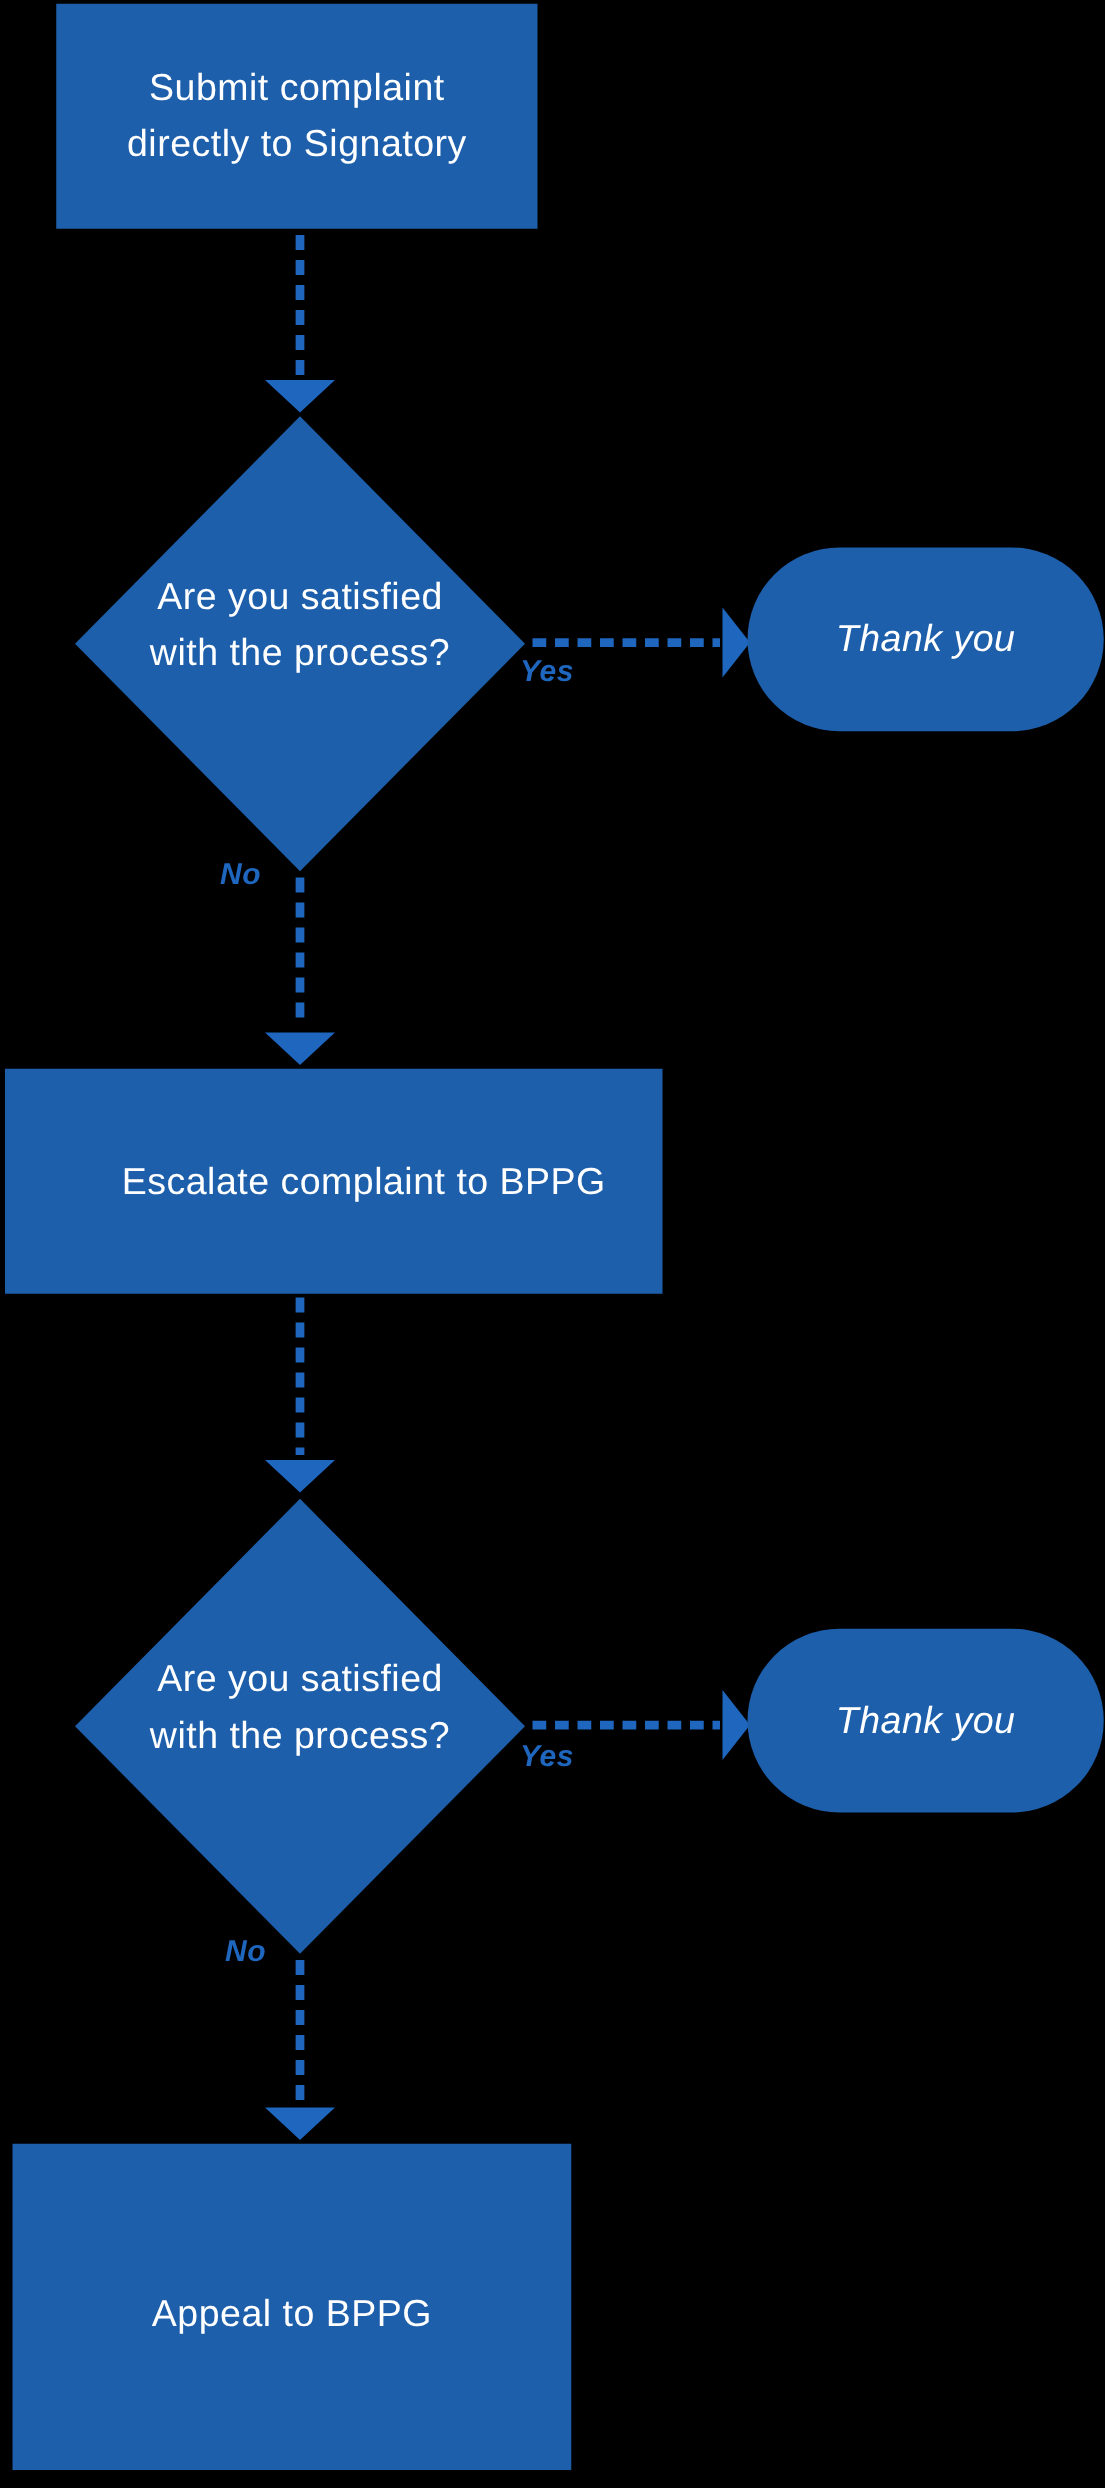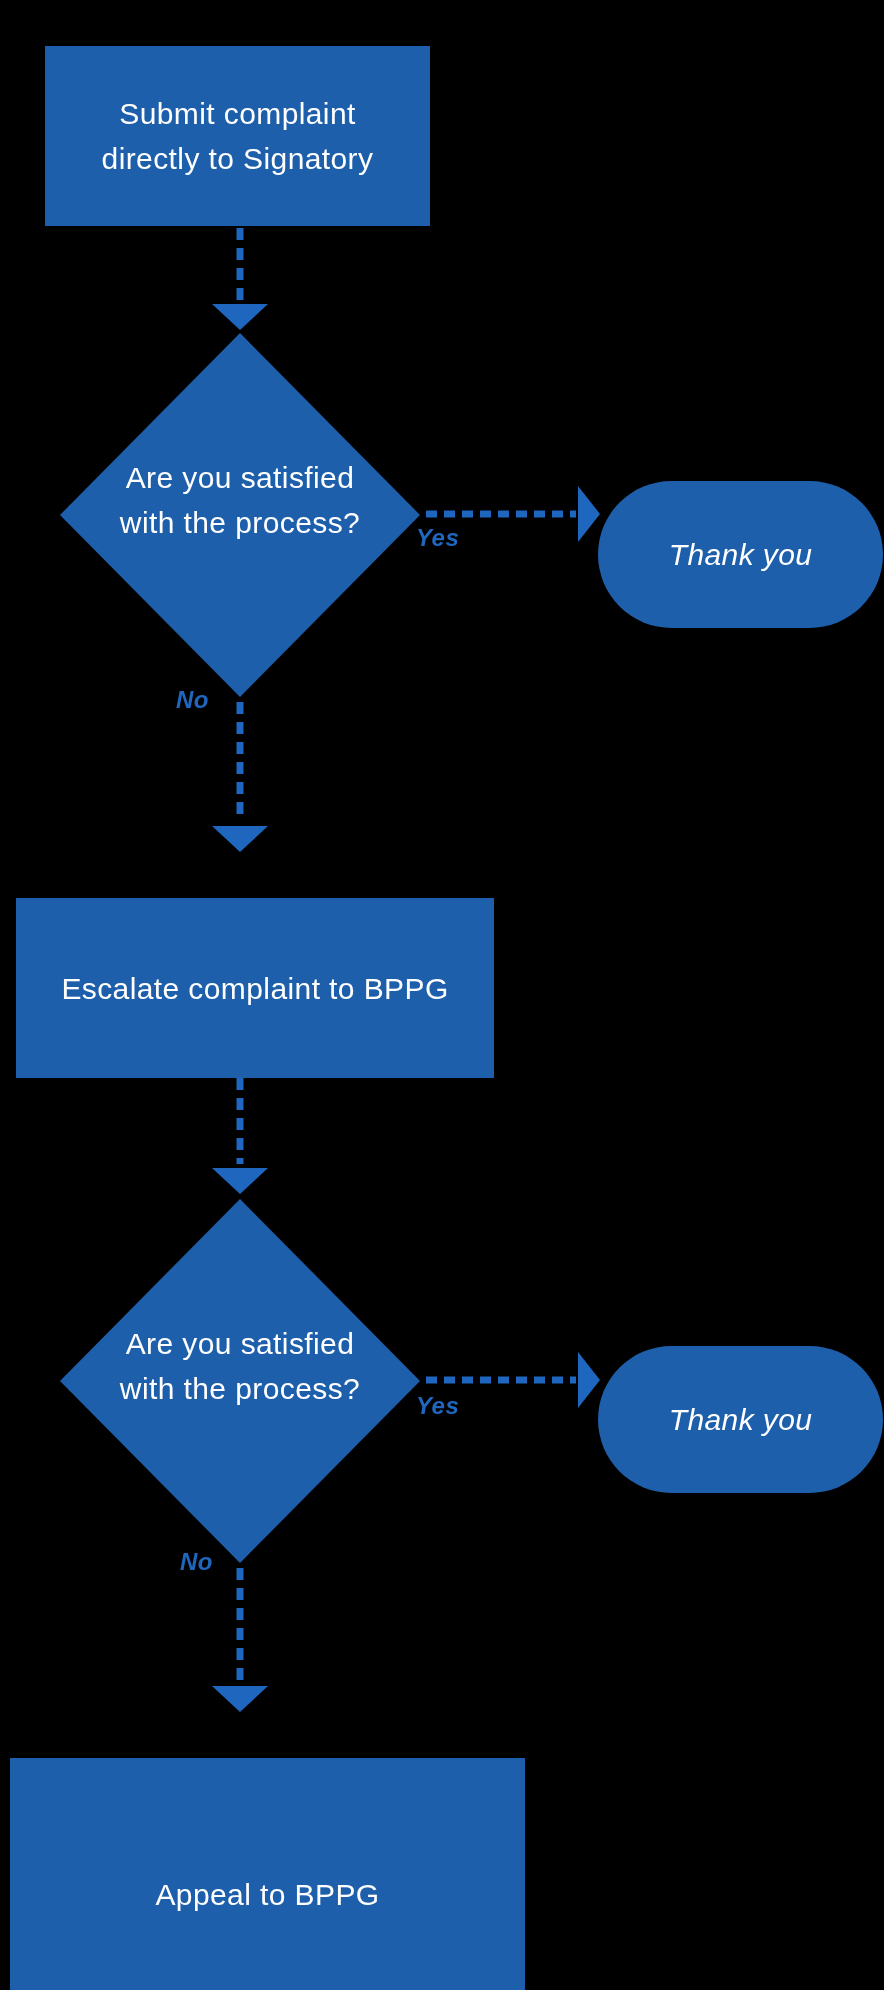--- a/index.html
+++ b/index.html
@@ -16,28 +16,28 @@
     font-family:"Liberation Sans", sans-serif;
     overflow:hidden;
   }
   .connector-svg{position:absolute;left:0;top:0;z-index:1;}
   .node{
     position:absolute;z-index:2;
     background:var(--shape_blue);
     color:var(--text_white);
     display:flex;align-items:center;justify-content:center;
     text-align:center;
-    font-size:30px;line-height:45px;letter-spacing:0.4px;margin-top:43px;
+    font-size:30px;line-height:45px;letter-spacing:0.4px;
   }
   .node .inner{display:block;}
   .rect-start{left:45px;top:3px;width:385px;height:180px;}
   .rect-start .inner{max-width:330px;}
-  .rect-escalate{left:16px;top:855px;width:478px;height:180px;}
+  .rect-escalate{left:4px;top:855px;width:478px;height:180px;padding-left:48px;}
   .rect-appeal{
-    left:10px;top:1715px;width:515px;height:261px;
+    left:10px;top:1715px;width:447px;height:261px;
     flex-direction:column;justify-content:center;gap:22px;
     padding-top:12px;box-sizing:border-box;
   }
   .rect-appeal .appeal-body{font-style:italic;max-width:362px;}
   .capsule{
     left:598px;width:285px;height:147px;
     border-radius:74px;
     font-style:italic;
     text-align:center;
   }

